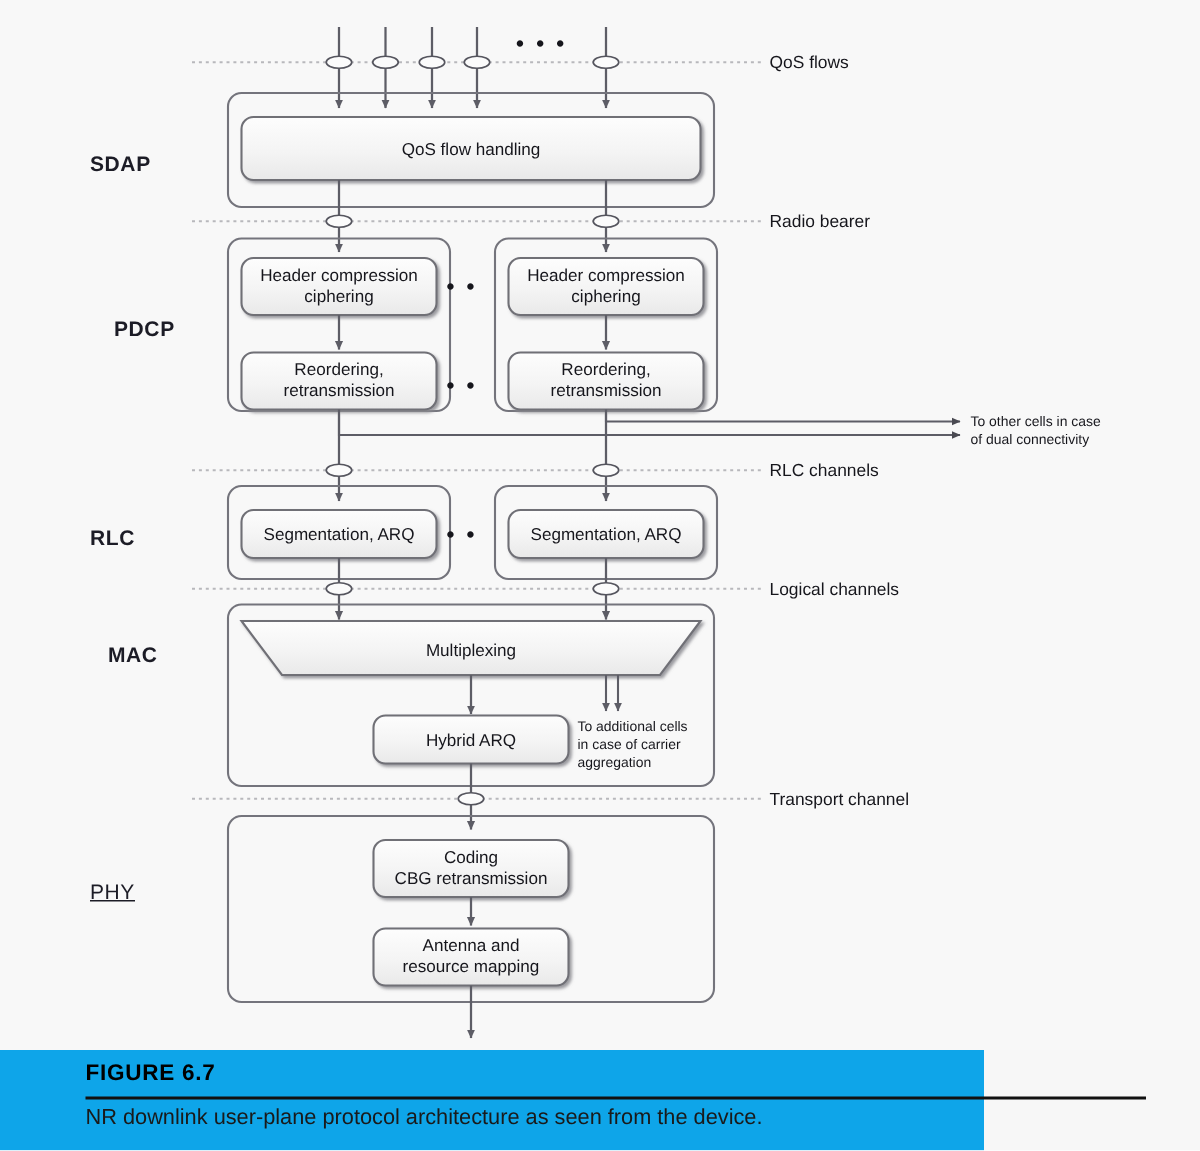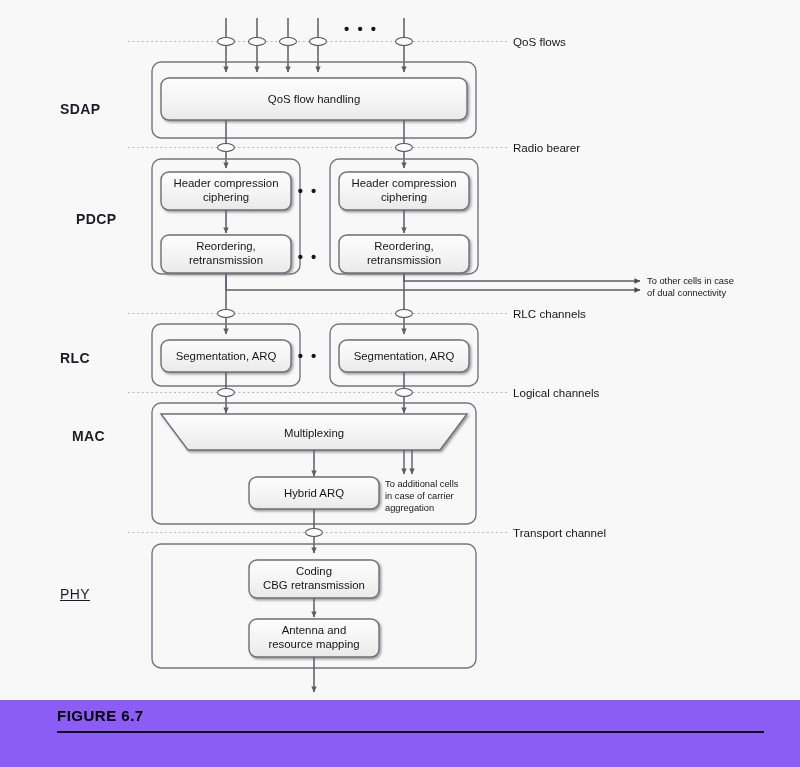--- a/index.html
+++ b/index.html
@@ -9,22 +9,22 @@
   #figure-svg{position:absolute;left:0;top:0;}
   .layer-label{
     position:absolute;
     font-family:"Liberation Sans",sans-serif;
     font-size:14px;
     color:#1c1c26;
     letter-spacing:.4px;
   }
   .layer-label.bold{font-weight:bold;}
   #caption-block{
-    position:absolute;left:0;top:700px;width:800px;height:67px;
-    background:#8b5cf6;
+    position:absolute;left:0;top:700px;width:656px;height:67px;
+    background:#0ea5e9;
   }
   #caption-title{
     position:absolute;left:57px;top:7px;
     font-family:"Liberation Sans",sans-serif;
     font-weight:bold;font-size:15px;color:#000;letter-spacing:.5px;
   }
   #caption-rule{
     position:absolute;left:57px;top:31px;width:707px;height:2px;background:#111;
   }
   #caption-text{
@@ -198,15 +198,16 @@
         <text class="bx-label" x="314" y="648" text-anchor="middle">resource mapping</text>
 
         <line x1="314" y1="657" x2="314" y2="692" stroke="#5d5d66" stroke-width="1.5" marker-end="url(#arw)"></line>
       </g>
     </svg>
   </div>
 
   <div id="caption-block">
     <div id="caption-title">FIGURE 6.7</div>
     <div id="caption-rule"></div>
+    <div id="caption-text">NR downlink user-plane protocol architecture as seen from the device.</div>
   </div>
 
 </div>
 
 </body></html>

